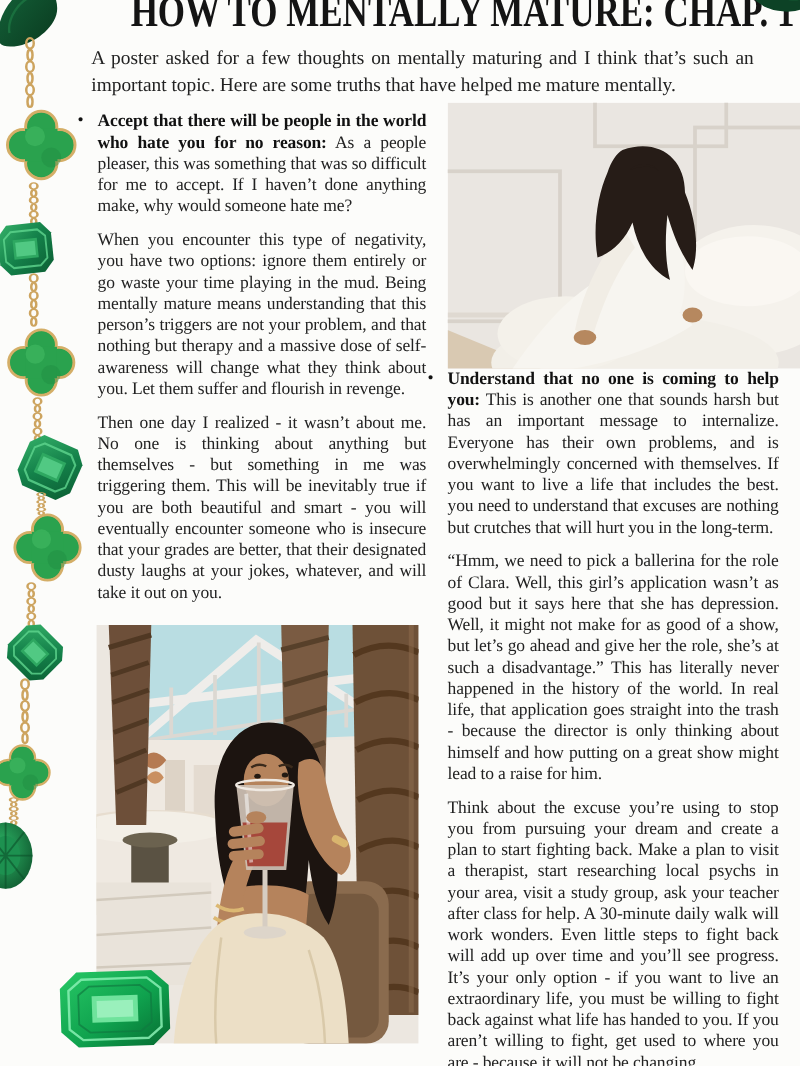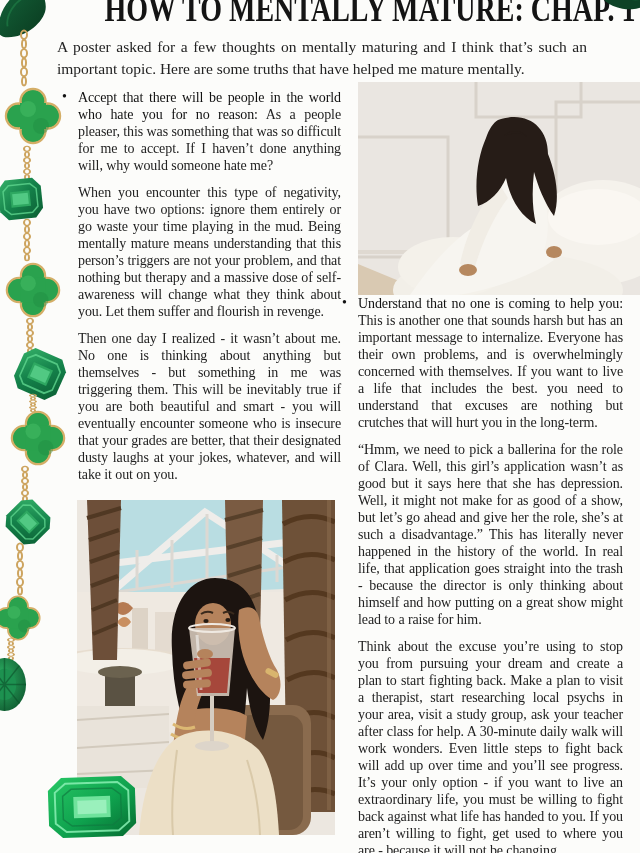--- a/index.html
+++ b/index.html
@@ -10,31 +10,31 @@
     background:#fcfcfa; color:#1f1f1f;
     font-family:"Liberation Serif","DejaVu Serif",serif;
   }
   .title {
     position:absolute; top:-10px; left:50px; width:545px;
     text-align:center; font-weight:700; font-size:35px; color:#141414;
     white-space:nowrap; transform:scaleX(0.80); transform-origin:50% 0;
     z-index:2;
   }
   .intro {
-    position:absolute; top:36px; left:57px; width:530px;
+    position:absolute; top:36px; left:73px; width:530px;
     font-size:15.5px; line-height:1.45; text-align:justify; color:#222;
     z-index:2;
   }
   .textcol { position:absolute; text-align:justify; font-size:14px; line-height:17px; color:#222; letter-spacing:-0.1px; z-index:2; }
   .textcol p { margin:0 0 10px 0; }
   .col-left  { left:78px;  top:89px;  width:263px; }
   .col-right { left:358px; top:295px; width:265px; }
   .bullet-p { position:relative; }
   .bullet-marker { position:absolute; left:-16px; top:-1px; font-size:14px; color:#111; }
-  strong.lead { font-weight:400; color:#111; }
+  strong.lead { font-weight:700; color:#111; }
 
   .photo { position:absolute; overflow:hidden; z-index:1; }
   .photo svg { display:block; width:100%; height:100%; }
   .photo-right { left:358px; top:82px; width:282px; height:213px; }
   .photo-left  { left:77px;  top:500px; width:258px; height:335px; }
 
   .jewelry { position:absolute; left:0; top:0; width:150px; height:853px; z-index:3; pointer-events:none; }
   .jewel { position:absolute; overflow:visible; }
   .corner-leaf { position:absolute; left:598px; top:-8px; width:48px; height:28px; z-index:3; }
 </style>
@@ -209,21 +209,21 @@
         <ellipse cx="196" cy="170" rx="8" ry="6" fill="#b6885f"></ellipse>
         <ellipse cx="157" cy="66" rx="11.5" ry="14" fill="#b6885f"></ellipse>
         <path d="M 140,38 C 168,28 190,44 190,72 C 198,92 202,116 196,134 C 186,120 180,104 176,90 C 174,108 174,126 178,142 C 162,134 152,116 148,96 C 142,110 132,120 120,124 C 116,100 120,74 128,56 C 131,47 135,41 140,38 Z" fill="#261c17"></path>
         <path d="M 146,54 C 150,48 164,47 169,55 C 166,51 156,50 146,54 Z" fill="#261c17"></path>
       </g>
     </svg>
   </figure>
 
   <div class="textcol col-left">
     <p class="bullet-p">
-      <span class="bullet-marker">•</span><strong class="lead">Accept that there will be people in the world who hate you for no reason:</strong><span> As a people pleaser, this was something that was so difficult for me to accept. If I haven’t done anything will, why would someone hate me?</span>
+      <span class="bullet-marker">•</span><strong class="lead">Accept that there will be people in the world who hate you for no reason:</strong><span> As a people pleaser, this was something that was so difficult for me to accept. If I haven’t done anything make, why would someone hate me?</span>
     </p>
     <p>When you encounter this type of negativity, you have two options: ignore them entirely or go waste your time playing in the mud. Being mentally mature means understanding that this person’s triggers are not your problem, and that nothing but therapy and a massive dose of self-awareness will change what they think about you. Let them suffer and flourish in revenge.</p>
     <p>Then one day I realized - it wasn’t about me. No one is thinking about anything but themselves - but something in me was triggering them. This will be inevitably true if you are both beautiful and smart - you will eventually encounter someone who is insecure that your grades are better, that their designated dusty laughs at your jokes, whatever, and will take it out on you.</p>
   </div>
 
   <figure class="photo photo-left">
     <svg viewBox="0 0 258 335" preserveAspectRatio="none">
       <rect width="258" height="335" fill="#ece7e0"></rect>
       <polygon points="28,0 232,0 232,88 28,96" fill="#b9dde2"></polygon>
       <g stroke="#efedea" stroke-width="7" fill="none">

